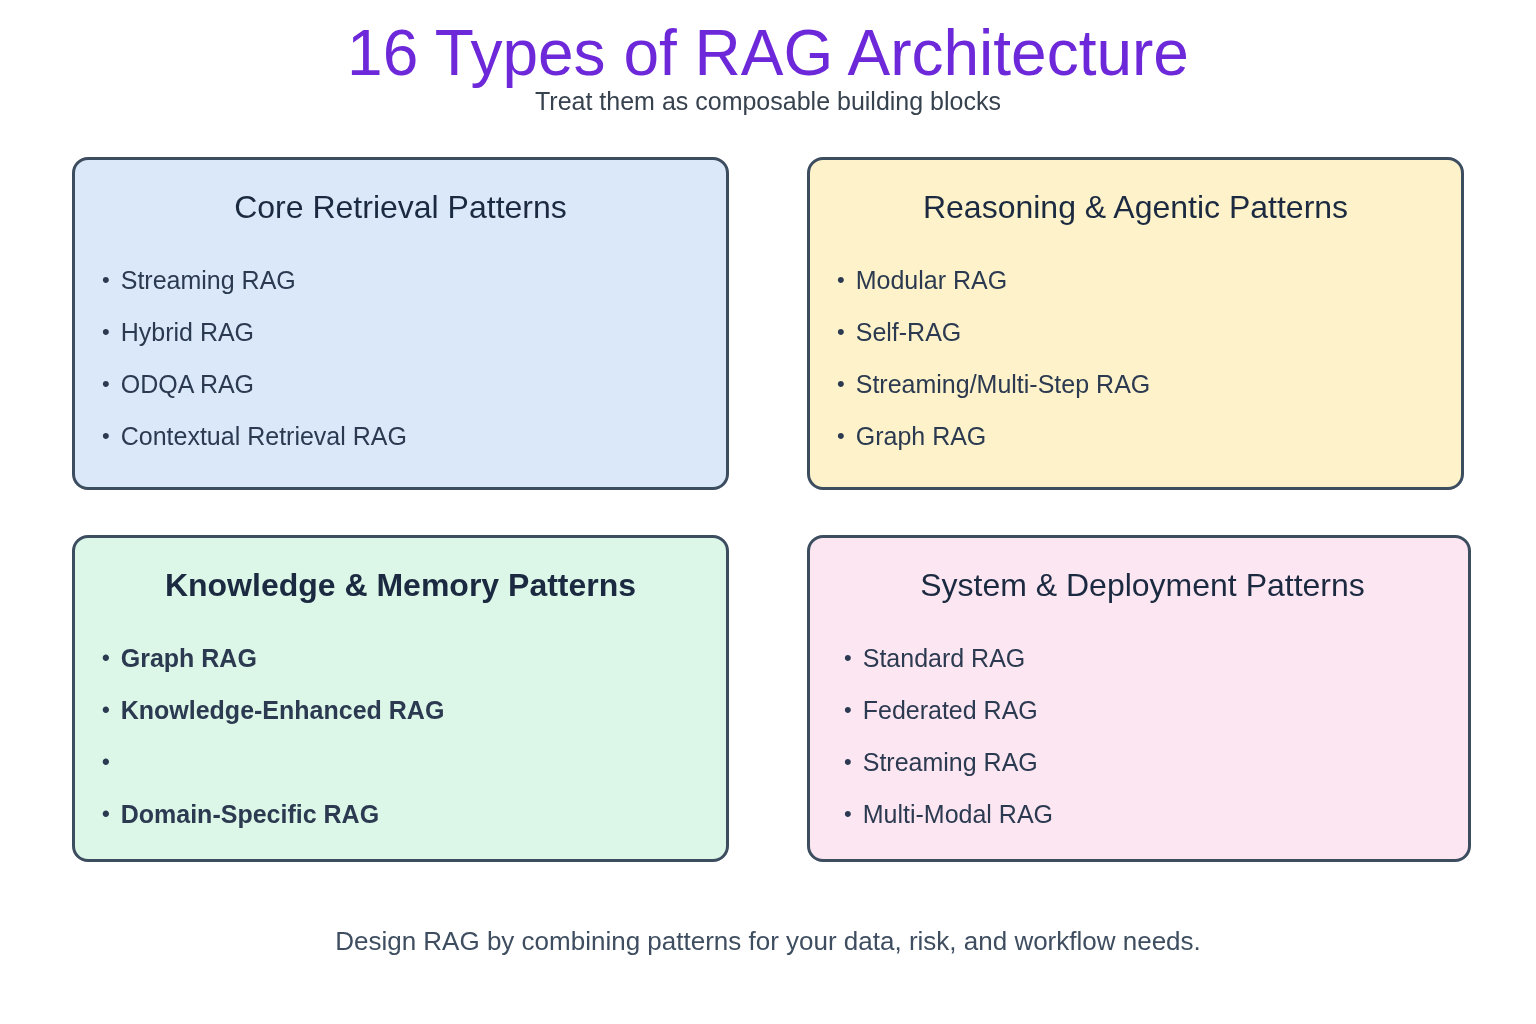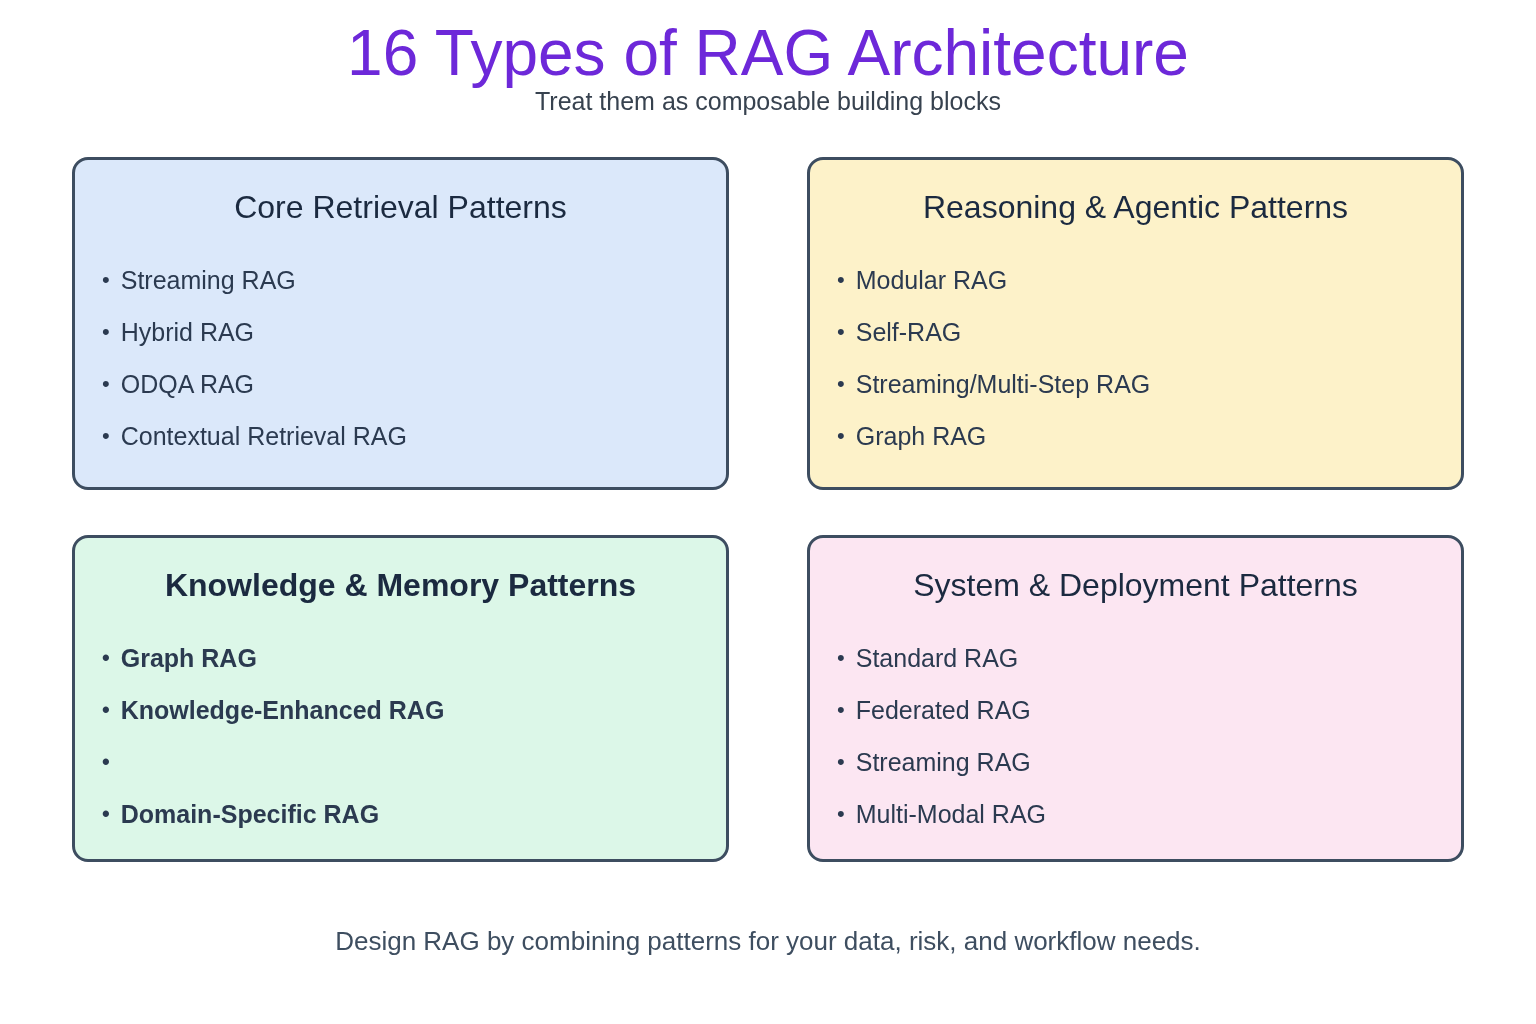--- a/index.html
+++ b/index.html
@@ -146,21 +146,21 @@
       <div class="card-item">
         <span class="bullet">•</span>
       </div>
       <div class="card-item">
         <span class="bullet">•</span>
         <span>Domain-Specific RAG</span>
       </div>
     </div>
   </div>
 
-  <div class="card bottom right" style="background-color: rgb(252, 230, 242);">
+  <div class="card bottom right" style="background-color: rgb(252, 230, 242); padding-left: 7px;">
     <div class="card-title">System &amp; Deployment Patterns</div>
     <div class="card-items">
       <div class="card-item">
         <span class="bullet">•</span>
         <span>Standard RAG</span>
       </div>
       <div class="card-item">
         <span class="bullet">•</span>
         <span>Federated RAG</span>
       </div>

